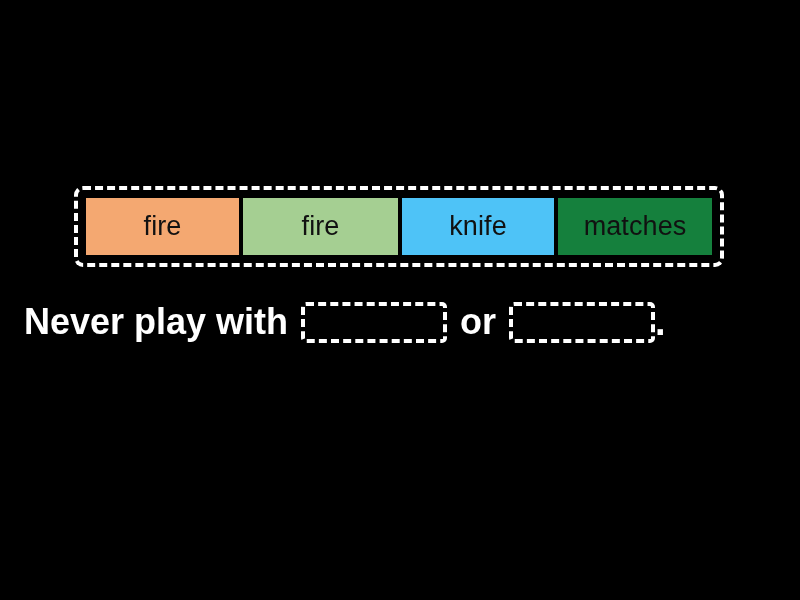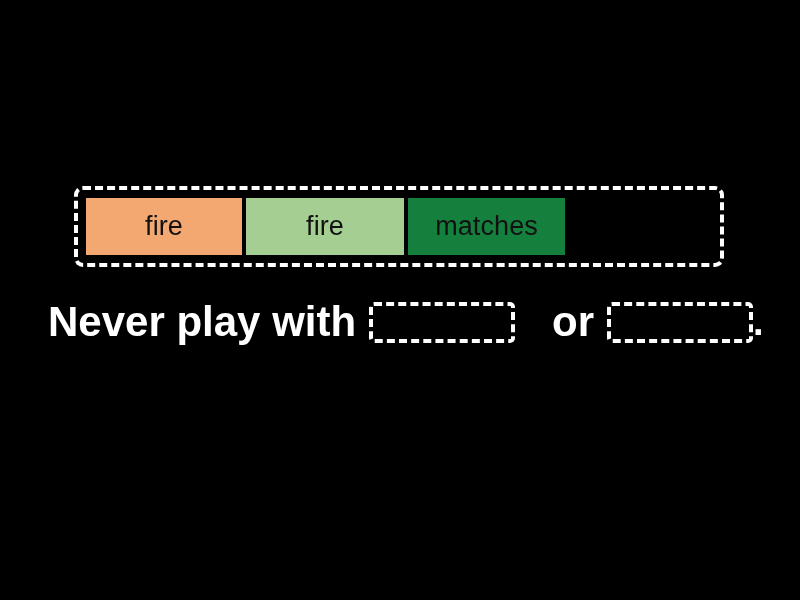--- a/index.html
+++ b/index.html
@@ -69,27 +69,26 @@
     top: 294px;
     width: 756px;
     height: 56px;
     display: flex;
     align-items: center;
     justify-content: flex-start;
   }
 
   .sentence-word {
     color: #ffffff;
-    font-size: 42px;
+    font-size: 36px;
     font-weight: bold;
     font-family: "Liberation Sans", sans-serif;
     line-height: 1;
     white-space: pre;
     user-select: none;
-    margin-left: 24px;
   }
 
   .sentence-gap {
     display: inline-block;
     width: 13px;
   }
 
   .blank-slot {
     width: 146px;
     height: 41px;
@@ -117,20 +116,23 @@
   <div id="word-bank">
 
     <div class="word-tile" style="background-color: rgb(244, 168, 113); width: 156px;">
       <span class="word-tile-label">fire</span>
     </div>
 
     <div class="word-tile" style="background-color: rgb(165, 207, 146); width: 158px;">
       <span class="word-tile-label">fire</span>
     </div>
 
+    <div class="word-tile" style="background-color: rgb(78, 195, 247); width: 155px;">
+      <span class="word-tile-label">knife</span>
+    </div>
 
     <div class="word-tile" style="background-color: #15803d; width: 157px;">
       <span class="word-tile-label">matches</span>
     </div>
 
   </div>
 
   <div id="sentence-line">
 
     <span class="sentence-word">Never play with</span>

